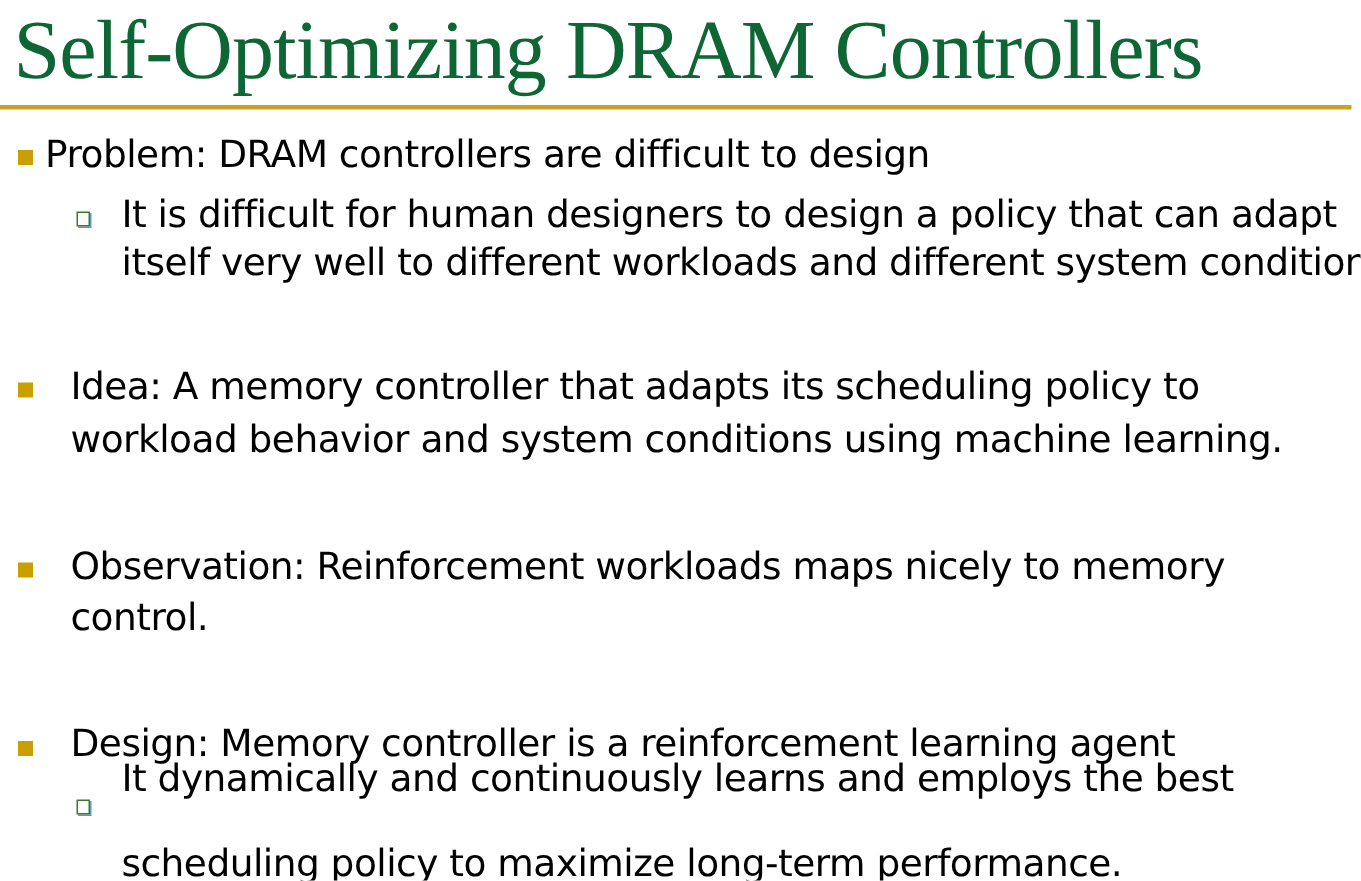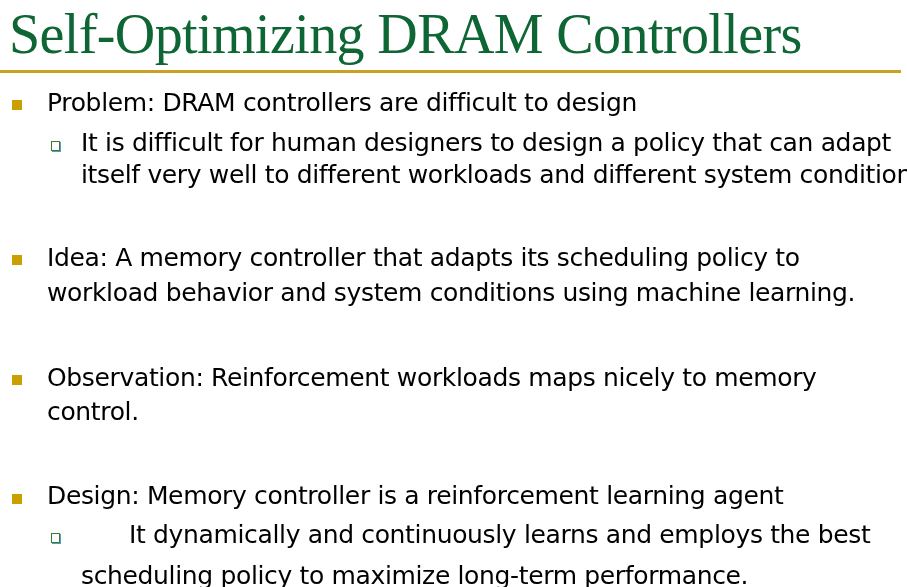--- a/index.html
+++ b/index.html
@@ -18,21 +18,21 @@
   .red { color:#000000; }
 </style>
 </head>
 <body>
 
 <div class="title">Self-Optimizing DRAM Controllers</div>
 <div class="rule"></div>
 
 <div class="blk">
   <div class="b1" style="left:12px;top:100px;"></div>
-  <div class="line" style="left:47px;top:88px;">Problem: DRAM controllers are difficult to design</div>
+  <div class="line" style="left:30px;top:88px;">Problem: DRAM controllers are difficult to design</div>
   <div class="b2" style="left:51px;top:141px;"></div>
   <div class="line" style="left:81px;top:128px;">It is difficult for human designers to design a policy that can adapt</div>
   <div class="line" style="left:81px;top:160px;">itself very well to different workloads and different system conditions</div>
 </div>
 
 <div class="blk">
   <div class="b1" style="left:12px;top:255px;"></div>
   <div class="line" style="left:47px;top:243px;">
     <span>Idea: </span><span class="blue">A memory controller that adapts its scheduling policy to</span>
   </div>
@@ -48,15 +48,15 @@
   </div>
   <div class="line blue" style="left:47px;top:397px;">control.</div>
 </div>
 
 <div class="blk">
   <div class="b1" style="left:12px;top:494px;"></div>
   <div class="line" style="left:47px;top:481px;">
     <span>Design: </span><span class="red">Memory controller is a reinforcement learning agent</span>
   </div>
   <div class="b2" style="left:51px;top:533px;"></div>
-  <div class="line" style="left:81px;top:520px;margin-left:48px;">It dynamically and continuously learns and employs the best</div>
+  <div class="line" style="left:81px;top:504px;">It dynamically and continuously learns and employs the best</div>
   <div class="line" style="left:81px;top:561px;">scheduling policy to maximize long-term performance.</div>
 </div>
 
 </body></html>

